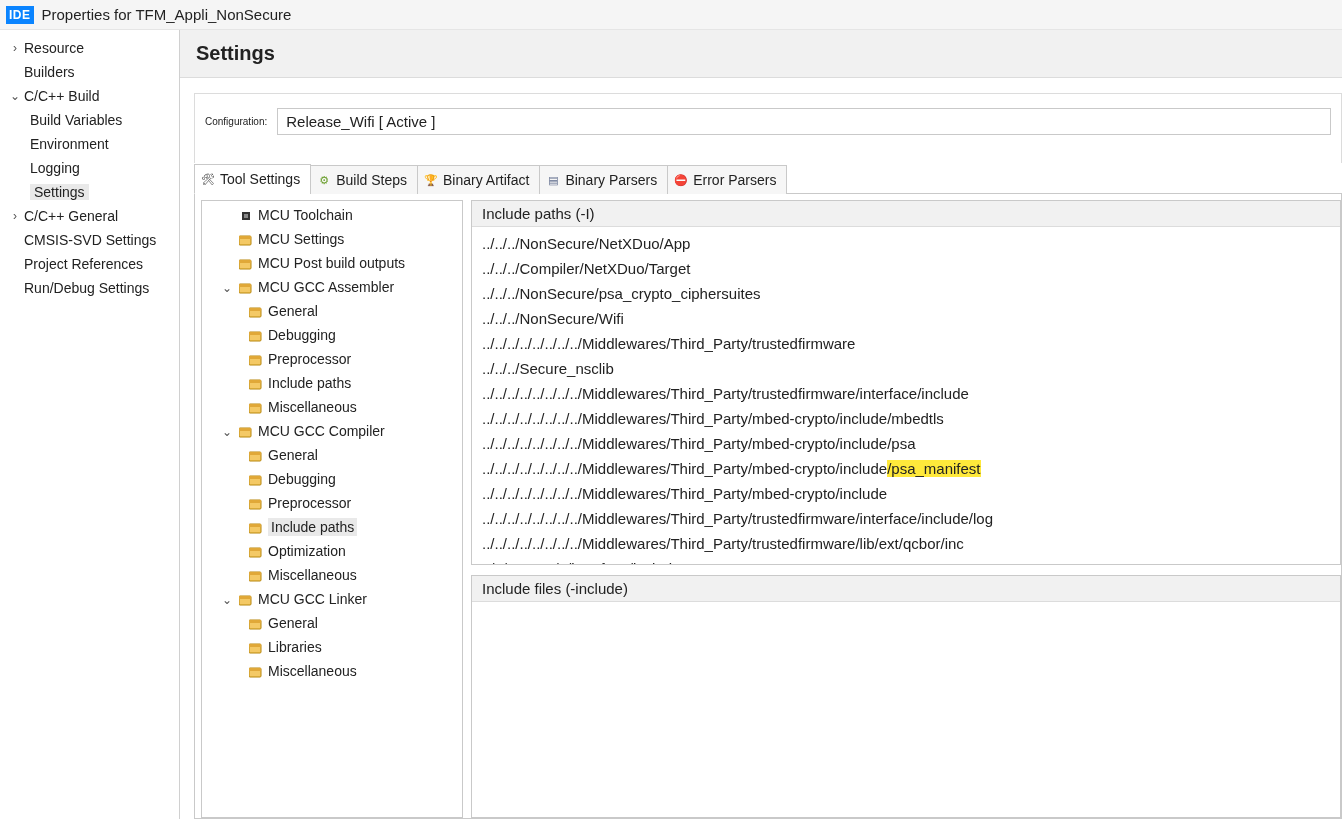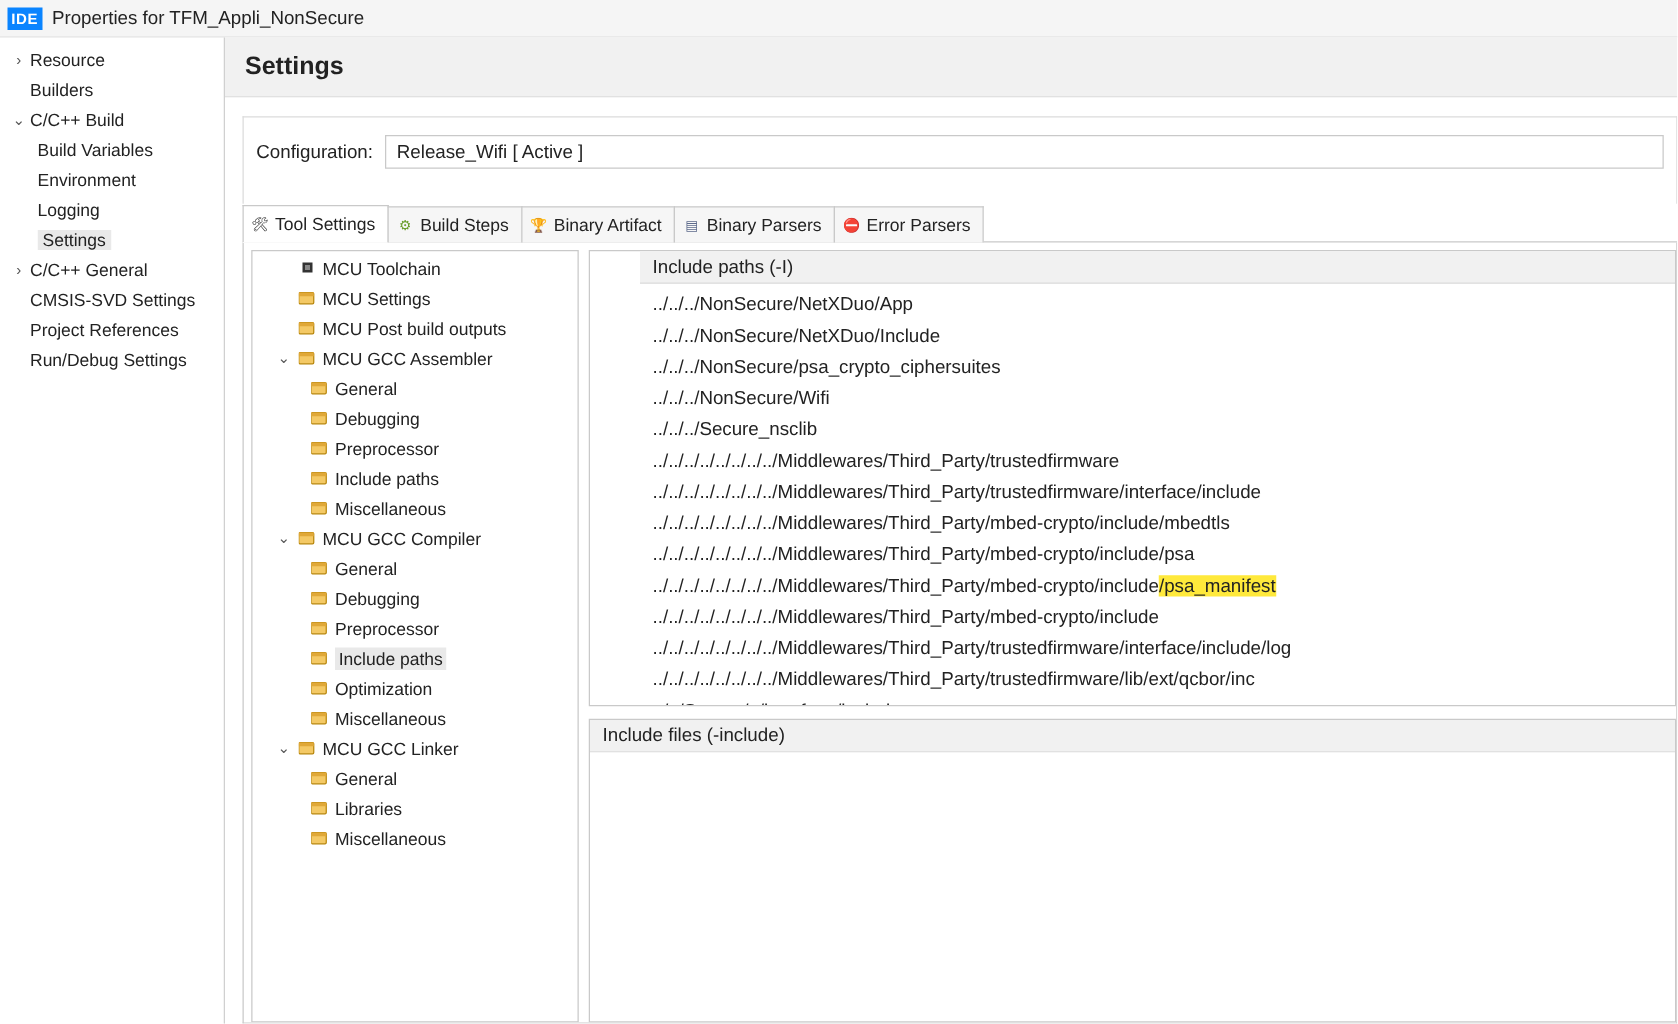--- a/index.html
+++ b/index.html
@@ -102,21 +102,21 @@
 
   
   .config-panel {
     border: 1px solid #dcdcdc;
     border-bottom: none;
     padding: 14px 10px 28px 10px;
     display: flex;
     align-items: center;
     gap: 10px;
   }
-  .config-label { font-size: 15px; }
+  .config-label { font-size: 10px; }
   .config-select {
     flex: 1;
     border: 1px solid #c9c9c9;
     padding: 4px 8px;
     font-size: 15px;
     background: #fff;
   }
 
   
   .tabs-row {
@@ -159,21 +159,21 @@
   .tool-tree-wrap {
     width: 262px;
     border: 1px solid #c9c9c9;
     overflow-y: auto;
     background: #fff;
     flex-shrink: 0;
   }
   .tool-tree { list-style: none; padding: 2px 0; }
   .tool-row {
     display: flex;
-    align-items: flex-start;
+    align-items: flex-end;
     gap: 4px;
     padding: 4px 6px;
     white-space: nowrap;
     cursor: pointer;
   }
   .tool-row .chev { width: 14px; text-align: center; font-size: 12px; color: #555; }
   .tool-children { list-style: none; }
   .tool-children .tool-row { padding-left: 46px; }
   .tool-row.depth1 { padding-left: 18px; }
   .tool-selected .tool-lbl-inner { background: #e9e9e9; padding: 1px 3px; }
@@ -199,21 +199,21 @@
     border-bottom: 1px solid #dcdcdc;
     padding: 4px 10px;
     font-size: 15px;
   }
   .pane-body {
     flex: 1;
     overflow: auto;
     background: #fff;
     padding: 4px 0;
   }
-  .paths-pane { flex: 1 1 60%; padding-left: 40px; }
+  .paths-pane { flex: 1 1 60%; }
   .files-pane { flex: 1 1 40%; min-height: 130px; }
   .path-item {
     padding: 0 10px;
     font-size: 15px;
     white-space: nowrap;
     line-height: 25px;
     cursor: default;
   }
   .hl { background: #ffe93b; }
 
@@ -574,25 +574,25 @@
                 </ul>
               </li>
             </ul>
         </div>
 
         <div class="include-col">
           <div class="pane paths-pane">
             <div class="pane-header">Include paths (-I)</div>
             <div class="pane-body" id="paths-body">
                 <div class="path-item">../../../NonSecure/NetXDuo/App</div>
-                <div class="path-item">../../../NonSecure/NetXDuo/Include</div>
+                <div class="path-item">../../../Compiler/NetXDuo/Target</div>
                 <div class="path-item">../../../NonSecure/psa_crypto_ciphersuites</div>
                 <div class="path-item">../../../NonSecure/Wifi</div>
+                <div class="path-item">../../../../../../../../Middlewares/Third_Party/trustedfirmware</div>
                 <div class="path-item">../../../Secure_nsclib</div>
-                <div class="path-item">../../../../../../../../Middlewares/Third_Party/trustedfirmware</div>
                 <div class="path-item">../../../../../../../../Middlewares/Third_Party/trustedfirmware/interface/include</div>
                 <div class="path-item">../../../../../../../../Middlewares/Third_Party/mbed-crypto/include/mbedtls</div>
                 <div class="path-item">../../../../../../../../Middlewares/Third_Party/mbed-crypto/include/psa</div>
                 <div class="path-item"><span>../../../../../../../../Middlewares/Third_Party/mbed-crypto/include</span><span class="hl">/psa_manifest</span></div>
                 <div class="path-item">../../../../../../../../Middlewares/Third_Party/mbed-crypto/include</div>
                 <div class="path-item">../../../../../../../../Middlewares/Third_Party/trustedfirmware/interface/include/log</div>
                 <div class="path-item">../../../../../../../../Middlewares/Third_Party/trustedfirmware/lib/ext/qcbor/inc</div>
                 <div class="path-item">../../Secure/g/interface/include</div>
               </div>
           </div>

